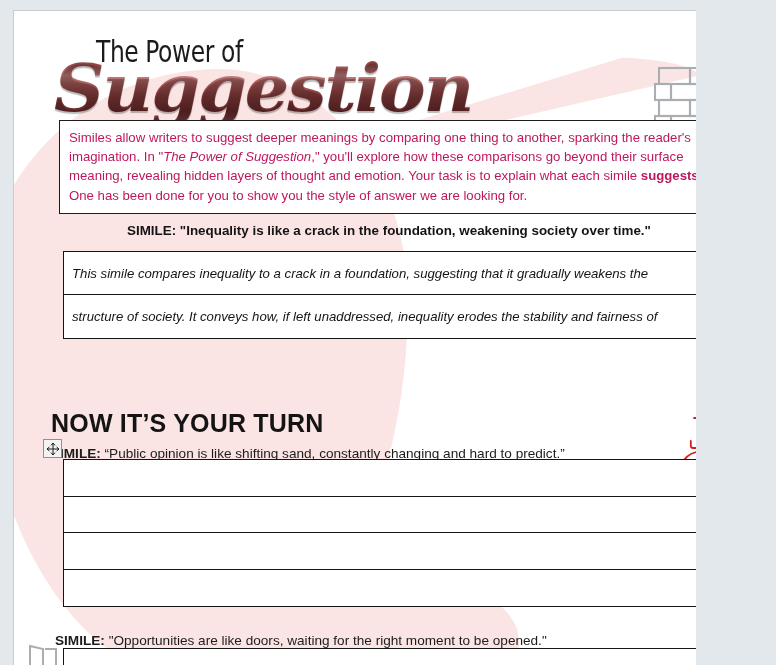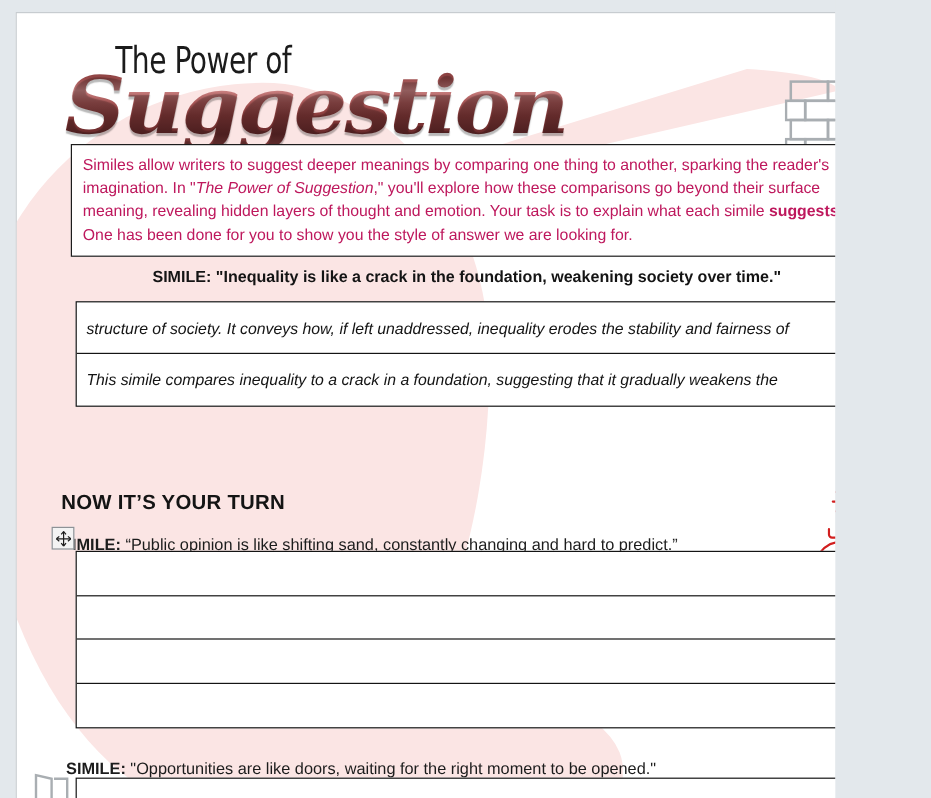--- a/index.html
+++ b/index.html
@@ -187,21 +187,21 @@
   #q1-table .answer-row { height: 36.5px; }
 
   #q2-table { left: 49px; top: 637px; width: 690px; }
   #q2-table .answer-row { height: 36.5px; }
 
   
   #now-turn {
     position: absolute;
     left: 37px;
     top: 398px;
-    font-size: 17px;
+    font-size: 25px;
     font-weight: bold;
     letter-spacing: 0.2px;
     color: #141414;
   }
 
   
   .simile-prompt {
     position: absolute;
     font-size: 13.6px;
     color: #1c1c1c;
@@ -271,22 +271,22 @@
       </svg>
     </div>
 
     <div id="intro-box">
       <p><span>Similes allow writers to suggest deeper meanings by comparing one thing to another, sparking the reader's imagination. In "</span><span class="ital">The Power of Suggestion</span><span>," you'll explore how these comparisons go beyond their surface meaning, revealing hidden layers of thought and emotion. Your task is to explain what each simile </span><span class="bold">suggests</span><span>. One has been done for you to show you the style of answer we are looking for.</span></p>
     </div>
 
     <div class="simile-head-center" id="ex-simile-head">SIMILE: "Inequality is like a crack in the foundation, weakening society over time."</div>
 
     <div class="answer-table" id="example-table">
+      <div class="answer-row filled">This simile compares inequality to a crack in a foundation, suggesting that it gradually weakens the</div>
       <div class="answer-row filled">structure of society. It conveys how, if left unaddressed, inequality erodes the stability and fairness of</div>
-      <div class="answer-row filled">This simile compares inequality to a crack in a foundation, suggesting that it gradually weakens the</div>
     </div>
 
     <div id="now-turn">NOW IT’S YOUR TURN</div>
 
     <div id="cactus-art">
       <svg width="84" height="62" viewBox="0 0 84 62" fill="none" stroke="#d21f1f" stroke-width="1.8" stroke-linecap="round">
         <g>
           <circle cx="27" cy="9" r="5"></circle>
           <path d="M27 0.5 V-1 M27 17 v2.5 M18.5 9 H16 M38 9 h2.5
                    M21 3 L19 1 M33 3 L35 1 M21 15 L19 17 M33 15 L35 17"></path>

